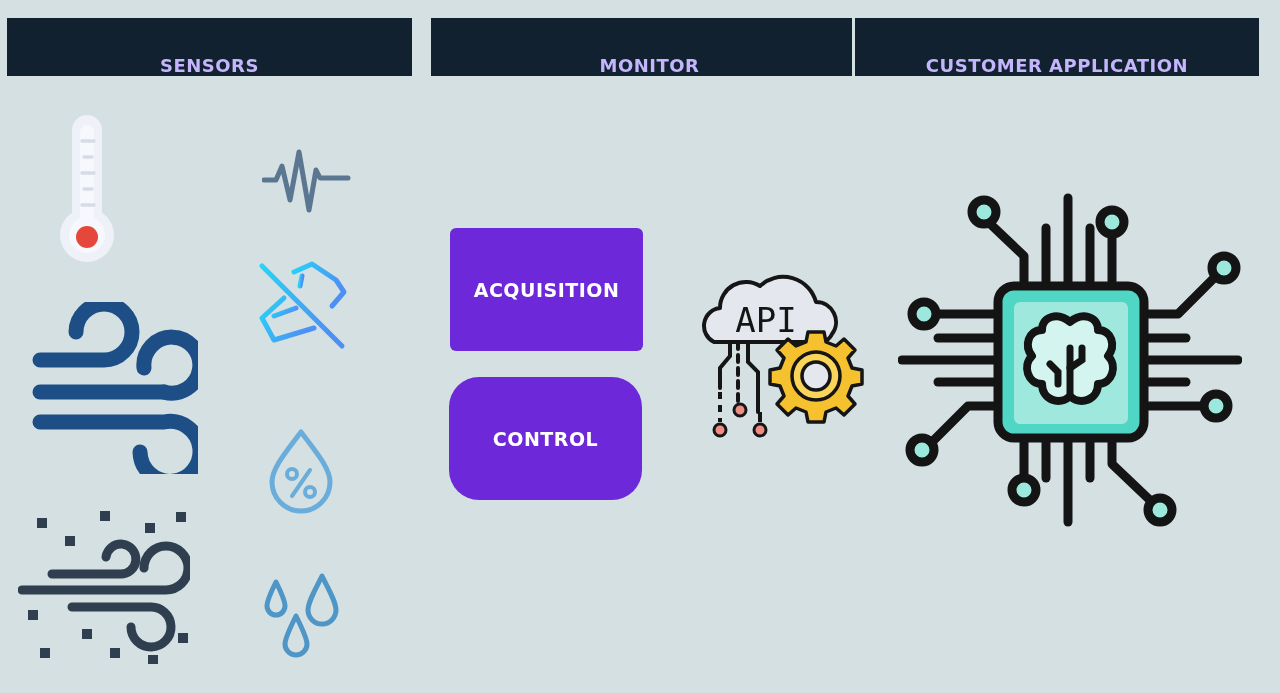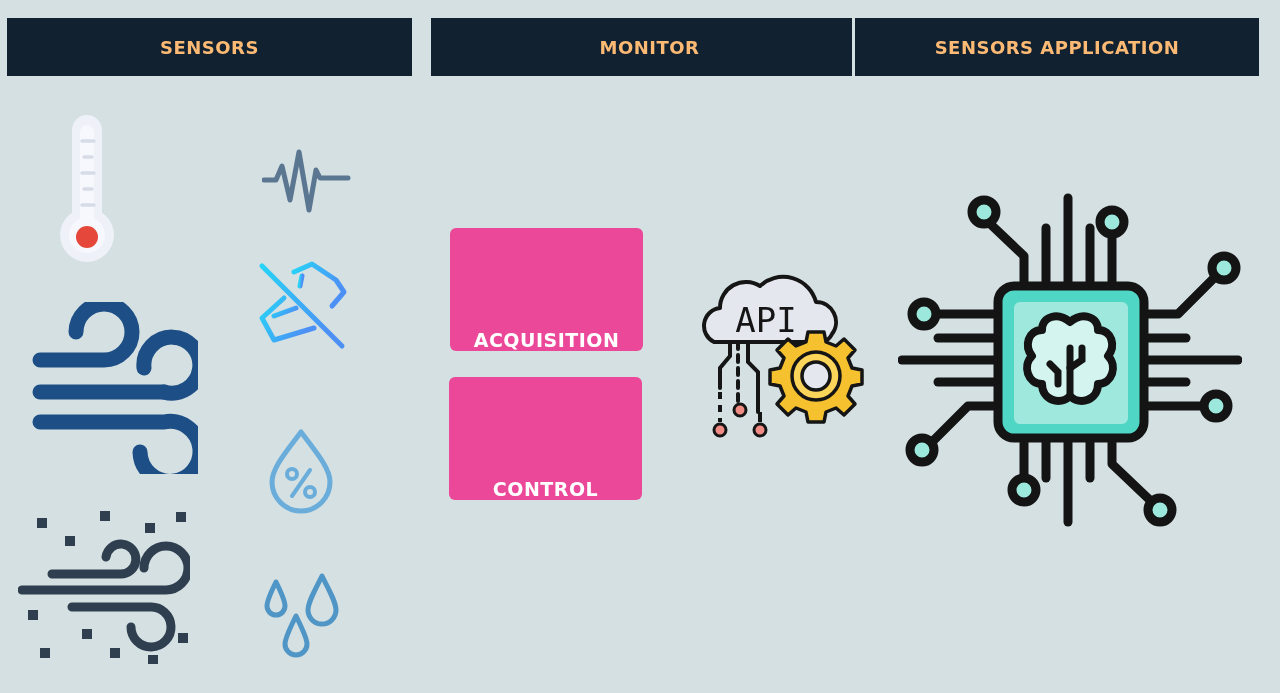--- a/index.html
+++ b/index.html
@@ -3,43 +3,43 @@
 <meta charset="utf-8">
 <style>
   html, body { margin:0; padding:0; }
   body {
     width:1280px; height:693px; overflow:hidden; position:relative;
     background:#d4e0e2;
     font-family:"DejaVu Sans", "Liberation Sans", sans-serif;
   }
   .header {
     position:absolute; top:18px; height:58px;
-    background:#12212f; color:#fdba74;
-    display:flex; align-items:center; justify-content:center;
+    background:#12212f; color:#c4b5fd;
+    display:flex; align-items:flex-end; justify-content:center;
     font-weight:bold; font-size:18px; letter-spacing:0.5px;
   }
   .box {
-    position:absolute; background:#ec4899; color:#ffffff; border-radius:6px;
-    display:flex; align-items:flex-end; justify-content:center;
+    position:absolute; background:#6d28d9; color:#ffffff; border-radius:6px;
+    display:flex; align-items:center; justify-content:center;
     font-weight:bold; font-size:19px; letter-spacing:0.5px;
   }
   .icon { position:absolute; }
   svg { display:block; }
 </style>
 </head>
 <body>
 
 <div class="header" style="left:7px; width:405px;">
   <span>SENSORS</span>
 </div>
 <div class="header" style="left:431px; width:405px;padding-left:16px;">
   <span>MONITOR</span>
 </div>
 <div class="header" style="left:855px; width:404px;">
-  <span>SENSORS APPLICATION</span>
+  <span>CUSTOMER APPLICATION</span>
 </div>
 
 <div class="icon" style="left:58px; top:113px;">
   <svg width="58" height="152" viewBox="0 0 58 152">
     <rect x="14" y="2" width="30" height="118" rx="15" fill="#eef1f8"></rect>
     <circle cx="29" cy="122" r="27" fill="#eef1f8"></circle>
     <rect x="22" y="12" width="14" height="110" rx="7" fill="#f7f8fd"></rect>
     <circle cx="29" cy="122" r="18" fill="#f7f8fd"></circle>
     <g stroke="#d7dbe6" stroke-width="3.5" stroke-linecap="round">
       <line x1="24" y1="28" x2="36" y2="28"></line>
@@ -126,21 +126,21 @@
       <path d="M14,10 C9,20 5,28 5,34 A9,9 0 0 0 23,34 C23,28 19,20 14,10 Z"></path>
       <path d="M60,4 C53,18 46,30 46,38 A14,14 0 0 0 74,38 C74,30 67,18 60,4 Z"></path>
       <path d="M34,44 C28,56 23,66 23,72 A11,11 0 0 0 45,72 C45,66 40,56 34,44 Z"></path>
     </g>
   </svg>
 </div>
 
 <div class="box" style="left:450px; top:228px; width:193px; height:123px;">
   <span>ACQUISITION</span>
 </div>
-<div class="box" style="left:449px; top:377px; width:193px; height:123px;">
+<div class="box" style="left:449px; top:377px; width:193px; height:123px;border-radius:30px;">
   <span>CONTROL</span>
 </div>
 
 <div class="icon" style="left:698px; top:272px;">
   <svg width="170" height="170" viewBox="0 0 170 170">
 
     <path d="M16,70 A18,18 0 0 1 22,36 A26,26 0 0 1 62,14 A34,34 0 0 1 118,30 A20,20 0 0 1 134,62 A14,14 0 0 1 124,70 Z" fill="#e4e8ee" stroke="#151515" stroke-width="4" stroke-linejoin="round"></path>
 
     <text x="68" y="60" text-anchor="middle" font-family="'DejaVu Sans Mono', monospace" font-size="34" fill="#151515">API</text>
 

